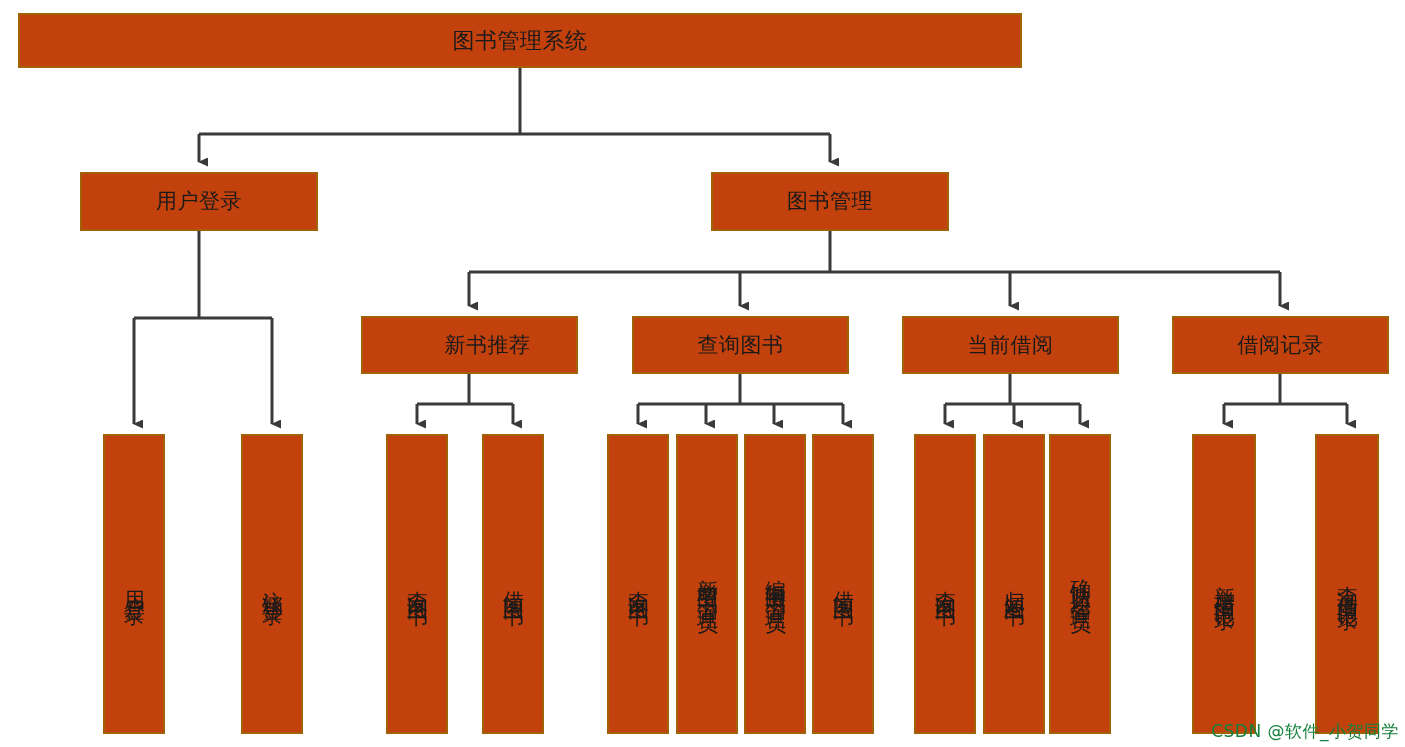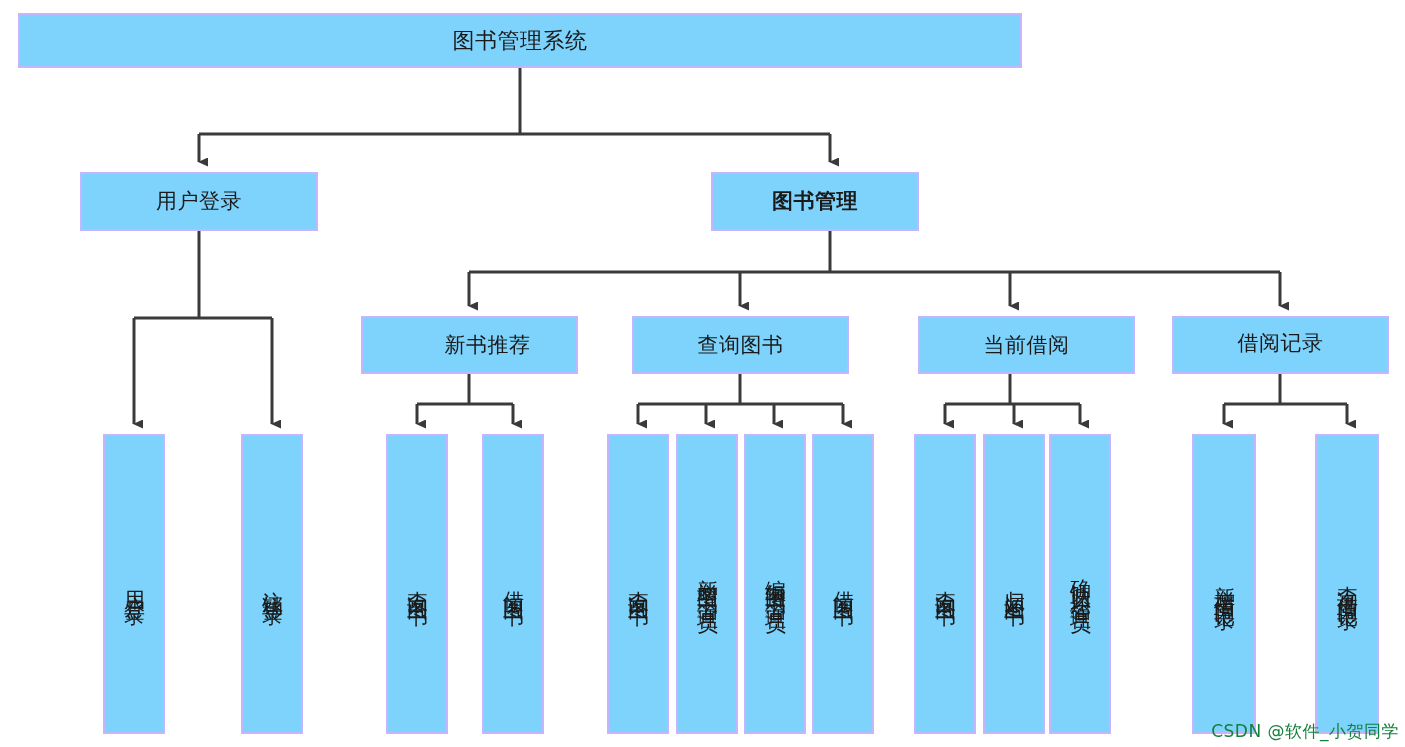--- a/index.html
+++ b/index.html
@@ -22,22 +22,22 @@
     position: absolute;
     left: 0;
     top: 0;
     width: 1405px;
     height: 747px;
     pointer-events: none;
   }
   .node {
     position: absolute;
     box-sizing: border-box;
-    background: #7dd3fc;
-    border: 2px solid #c4b5fd;
+    background: #c2410c;
+    border: 2px solid #a16207;
     display: flex;
     align-items: center;
     justify-content: center;
     color: #1a1a1a;
   }
   .node-label {
     display: block;
     text-align: center;
     line-height: 1.15;
     white-space: nowrap;
@@ -130,34 +130,34 @@
     </g>
   </svg>
 
   <div class="node horiz root" style="left:18px; top:13px; width:1004px; height:55px;">
     <span class="node-label">图书管理系统</span>
   </div>
 
   <div class="node horiz" style="left:80px; top:172px; width:238px; height:59px;">
     <span class="node-label">用户登录</span>
   </div>
-  <div class="node horiz" style="left:711px; top:172px; width:208px; height:59px;font-weight:bold;">
+  <div class="node horiz" style="left:711px; top:172px; width:238px; height:59px;">
     <span class="node-label">图书管理</span>
   </div>
 
   <div class="node horiz" style="left:361px; top:316px; width:217px; height:58px;padding-left:36px;">
     <span class="node-label">新书推荐</span>
   </div>
   <div class="node horiz" style="left:632px; top:316px; width:217px; height:58px;">
     <span class="node-label">查询图书</span>
   </div>
-  <div class="node horiz" style="left:902px; top:316px; width:217px; height:58px;margin-left:16px;">
+  <div class="node horiz" style="left:902px; top:316px; width:217px; height:58px;">
     <span class="node-label">当前借阅</span>
   </div>
-  <div class="node horiz" style="left:1172px; top:316px; width:217px; height:58px;font-family:Liberation Mono, monospace;">
+  <div class="node horiz" style="left:1172px; top:316px; width:217px; height:58px;">
     <span class="node-label">借阅记录</span>
   </div>
 
   <div class="node vert" style="left:103px; top:434px; width:62px; height:300px;">
     <span class="node-label">用户登录</span>
   </div>
   <div class="node vert" style="left:241px; top:434px; width:62px; height:300px;">
     <span class="node-label">注销登录</span>
   </div>
 

